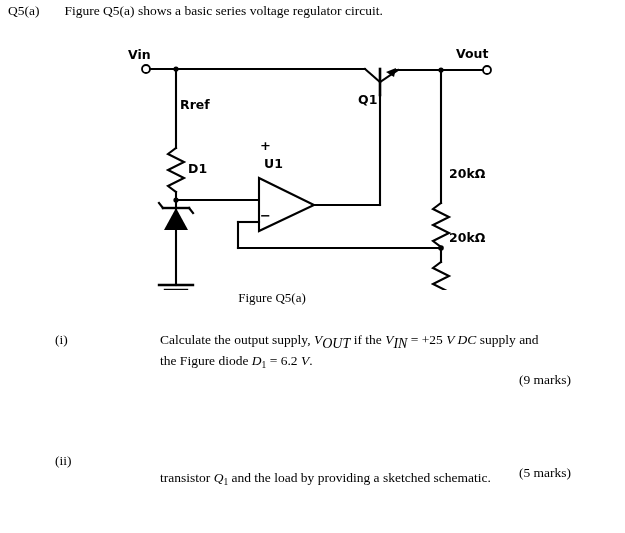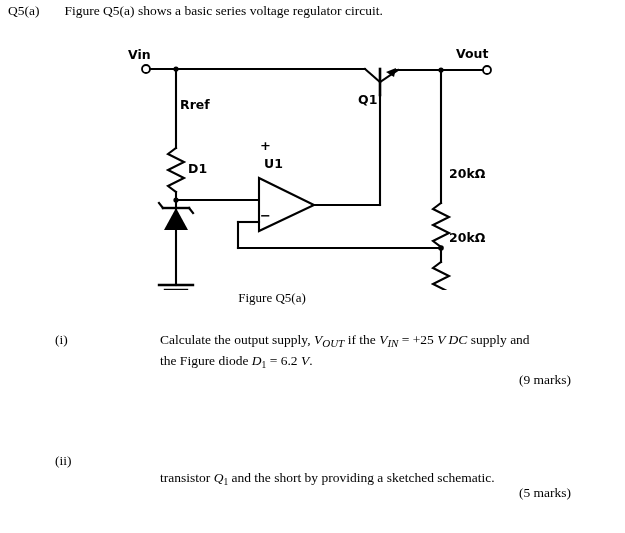--- a/index.html
+++ b/index.html
@@ -46,21 +46,21 @@
     display: block;
   }
   .marks {
     position: absolute;
     font-size: 13.5px;
     right: 54px;
   }
 
   i.v { font-style: italic; }
   .sub {
-    font-size: 11px;
+    font-size: 14px;
     vertical-align: -0.28em;
     font-style: italic;
   }
   .subn {
     font-size: 9.5px;
     vertical-align: -0.28em;
   }
 
   
   #figure {
@@ -180,18 +180,18 @@
   <div class="caption">Figure Q5(a)</div>
 
   <div class="item" style="left:55px; top:331px; width:530px;">
     <span class="num">(i)</span>
     <span class="body"><span>Calculate the output supply, </span><i class="v">V</i><span class="sub">OUT</span><span> if the </span><i class="v">V</i><span class="sub">IN</span><span> = +25 </span><i class="v">V DC</i><span> supply and</span><br><span>the Figure diode </span><i class="v">D</i><span class="subn">1</span><span> = 6.2 </span><i class="v">V</i><span>.</span></span>
   </div>
   <div class="marks" style="top:372px;">(9 marks)</div>
 
   <div class="item" style="left:55px; top:424px; width:530px;margin-top:28px;">
     <span class="num">(ii)</span>
-    <span class="body"><br><span>transistor </span><i class="v">Q</i><span class="subn">1</span><span> and the short by providing a sketched schematic.</span></span>
+    <span class="body"><br><span>transistor </span><i class="v">Q</i><span class="subn">1</span><span> and the load by providing a sketched schematic.</span></span>
   </div>
-  <div class="marks" style="top:485px;">(5 marks)</div>
+  <div class="marks" style="top:465px;">(5 marks)</div>
 
 
 </div>
 
 </body></html>

